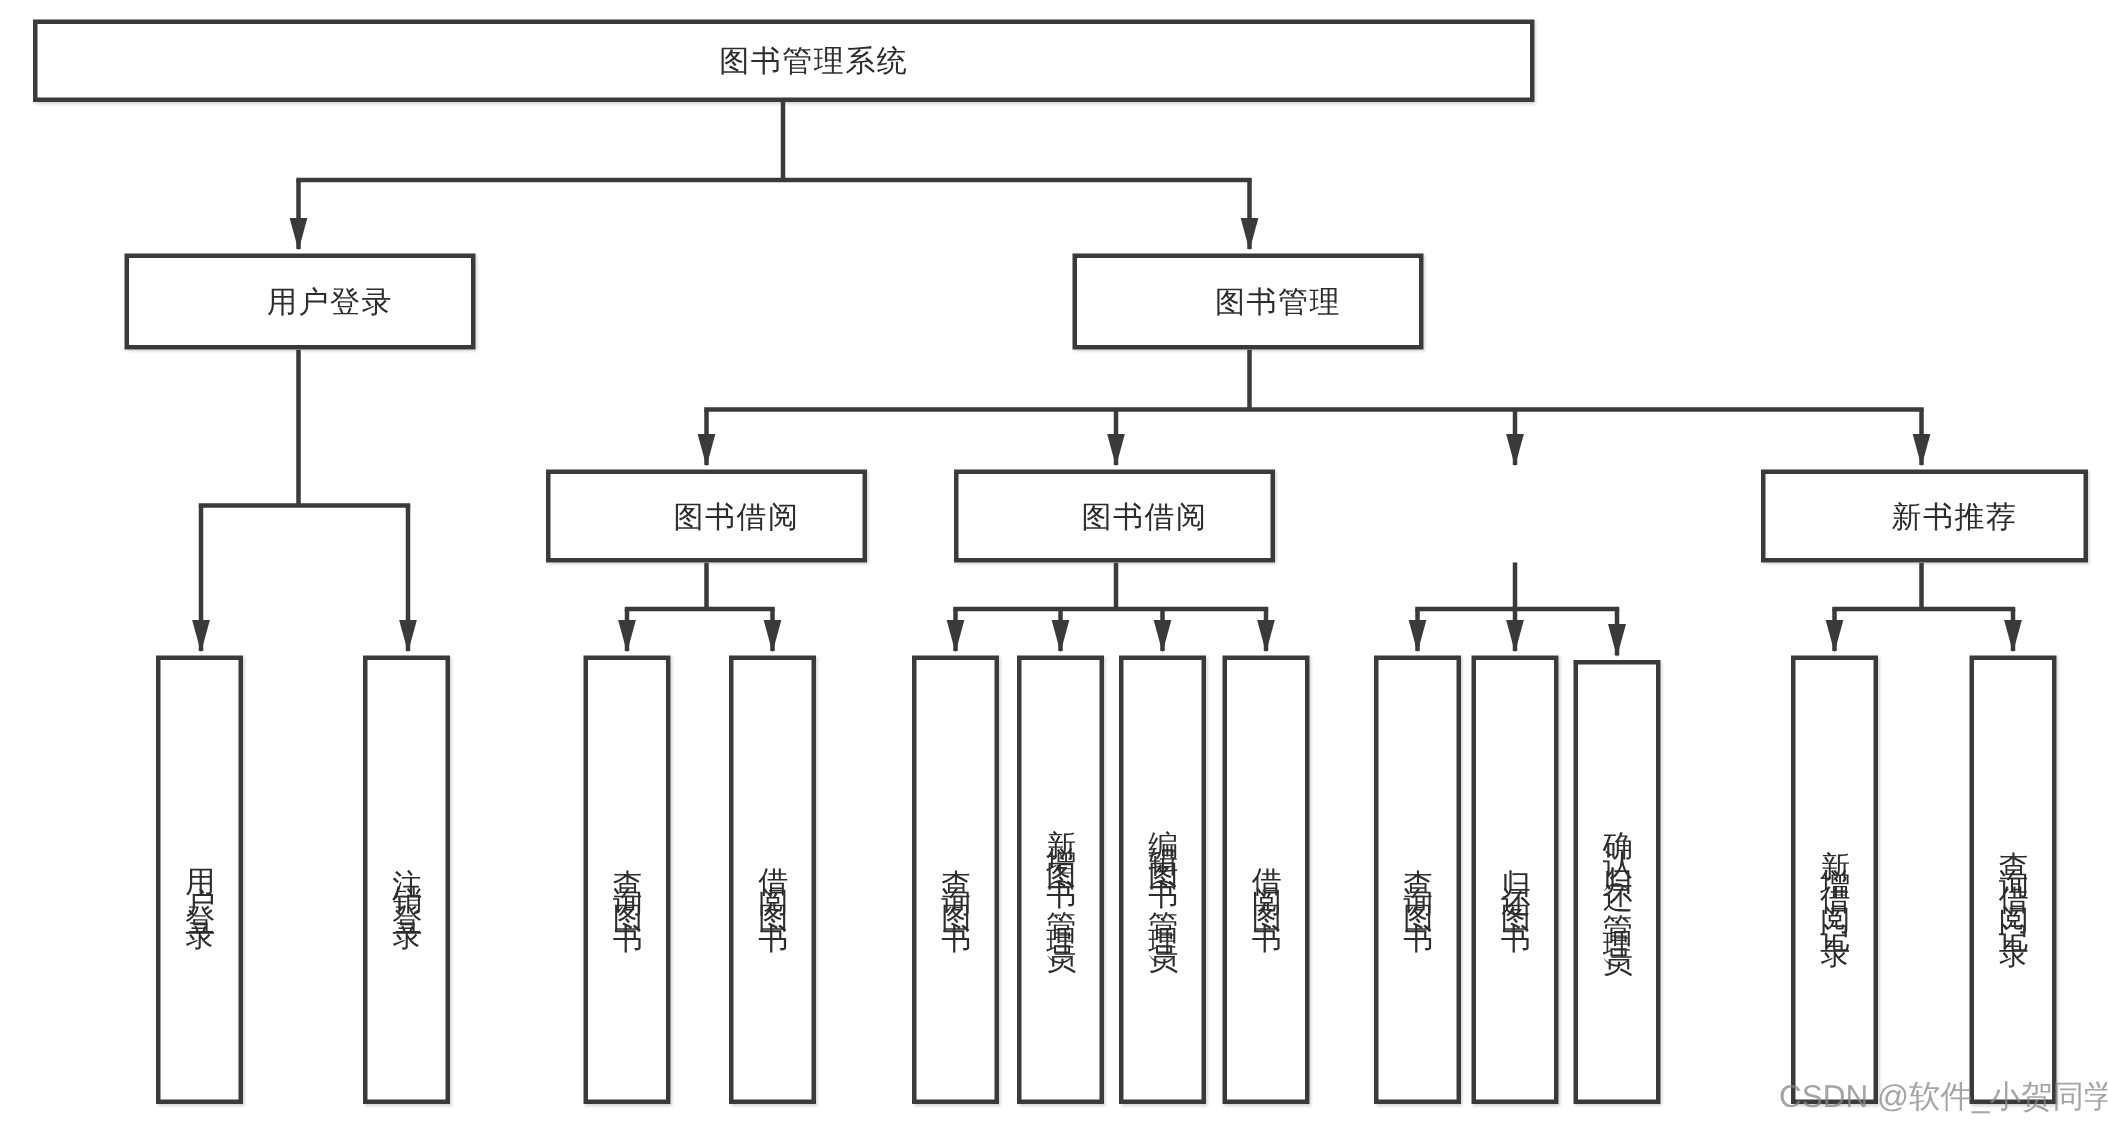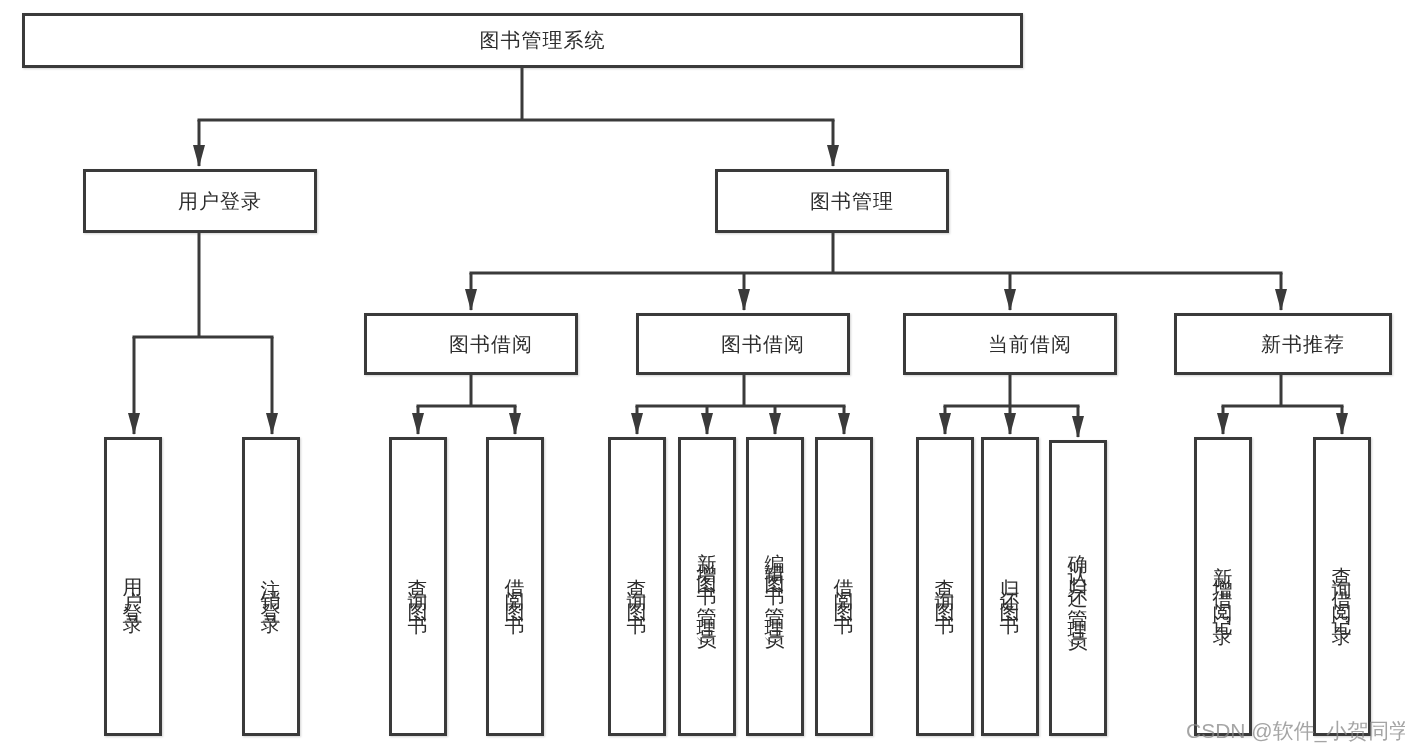--- a/index.html
+++ b/index.html
@@ -86,21 +86,20 @@
     </g>
   </svg>
 
   <div class="box hbox" style="left:22px;top:13px;width:1001px;height:55px">图书管理系统</div>
 
   <div class="box hbox" style="left:83px;top:169px;width:234px;height:64px">用户登录</div>
   <div class="box hbox" style="left:715px;top:169px;width:234px;height:64px">图书管理</div>
 
   <div class="box hbox" style="left:364px;top:313px;width:214px;height:62px">图书借阅</div>
   <div class="box hbox" style="left:636px;top:313px;width:214px;height:62px">图书借阅</div>
-  <div class="box hbox" style="left:903px;top:313px;width:214px;height:62px">当前借阅</div>
   <div class="box hbox" style="left:1174px;top:313px;width:218px;height:62px">新书推荐</div>
 
   <div class="box vbox" style="left:104px;top:437px">用户登录</div>
   <div class="box vbox" style="left:242px;top:437px">注销登录</div>
 
   <div class="box vbox" style="left:389px;top:437px">查询图书</div>
   <div class="box vbox" style="left:486px;top:437px">借阅图书</div>
 
   <div class="box vbox" style="left:608px;top:437px">查询图书</div>
   <div class="box vbox" style="left:678px;top:437px;letter-spacing:11px">新增图书（管理员）</div>

